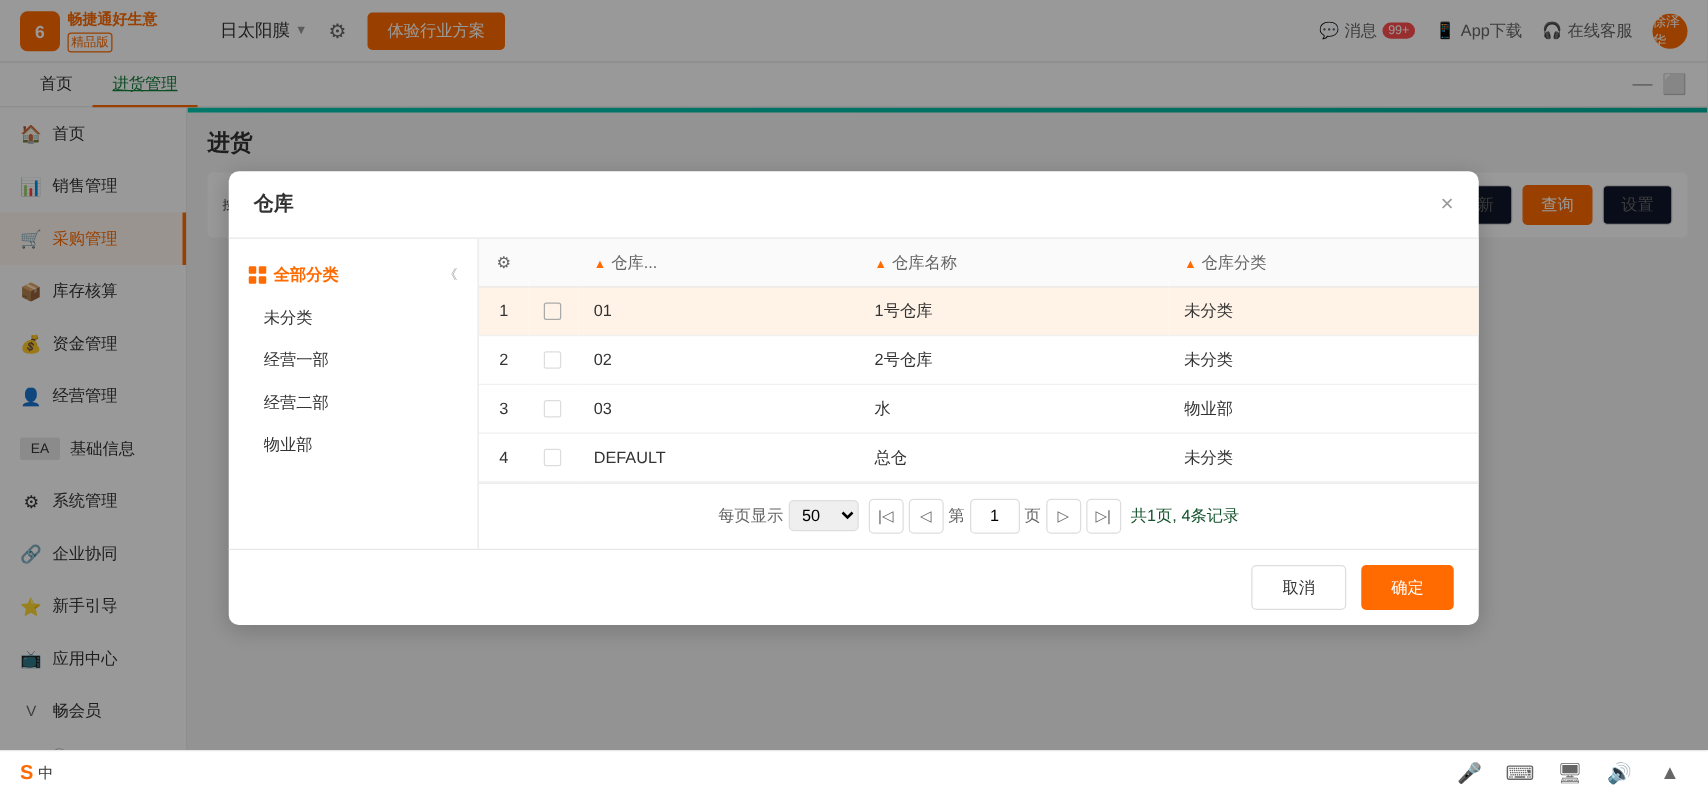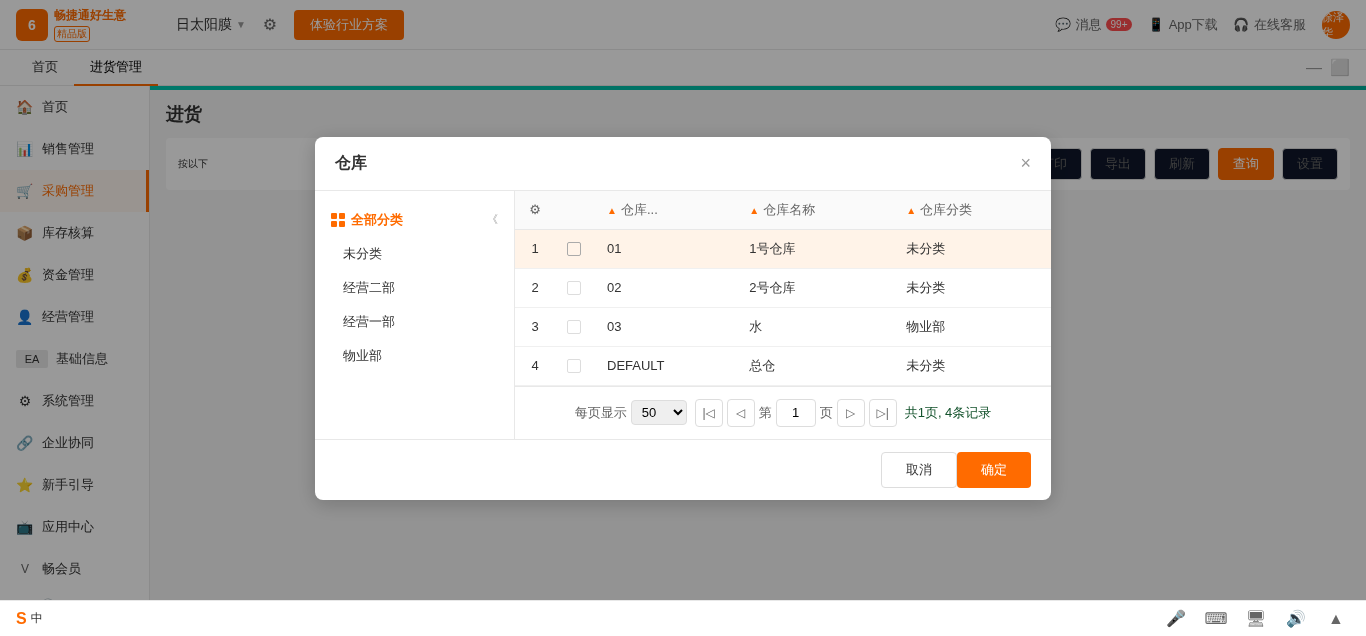--- a/index.html
+++ b/index.html
@@ -15,21 +15,21 @@
     .topbar-gear { width: 32px; height: 32px; display: flex; align-items: center; justify-content: center; color: #666; cursor: pointer; margin-left: 8px; font-size: 16px; }
     .topbar-trial { background: #ff6b00; color: white; border: none; border-radius: 4px; padding: 6px 16px; cursor: pointer; font-size: 13px; margin-left: 8px; }
     .topbar-right { margin-left: auto; display: flex; align-items: center; gap: 16px; }
     .topbar-right-item { display: flex; align-items: center; gap: 4px; color: #666; cursor: pointer; font-size: 13px; }
     .badge { background: #ff4d4f; color: white; border-radius: 10px; padding: 1px 5px; font-size: 10px; }
     .avatar-circle { width: 28px; height: 28px; background: #ff6b00; border-radius: 50%; display: flex; align-items: center; justify-content: center; color: white; font-size: 12px; }
 
     
     .navtabs { height: 36px; background: #fff; border-bottom: 1px solid #e8e8e8; display: flex; align-items: center; padding: 0 16px; gap: 0; }
     .navtab { padding: 8px 16px; cursor: pointer; color: #333; font-size: 13px; border-bottom: 2px solid transparent; }
-    .navtab.active { color: #000000; border-bottom-color: #ff6b00; }
+    .navtab.active { color: #15803d; border-bottom-color: #ff6b00; text-decoration: underline; }
 
     
     .layout { display: flex; height: calc(636px - 86px); }
 
     
     .sidebar { width: 150px; background: #fff; border-right: 1px solid #e8e8e8; overflow-y: auto; flex-shrink: 0; }
     .sidebar-item { display: flex; align-items: center; gap: 8px; padding: 12px 16px; cursor: pointer; color: #333; font-size: 13px; }
     .sidebar-item.active { background: #fff7f0; color: #ff6b00; border-right: 3px solid #ff6b00; }
     .sidebar-icon { width: 18px; height: 18px; display: flex; align-items: center; justify-content: center; font-size: 14px; }
 
@@ -42,21 +42,21 @@
     
     .toolbar { display: flex; align-items: center; gap: 8px; margin-bottom: 12px; background: #fff; padding: 10px 12px; border-radius: 4px; }
     .btn { border-radius: 4px; padding: 6px 14px; cursor: pointer; font-size: 13px; border: 1px solid #ddd; background: #fff; color: #333; }
     .btn-orange { background: #ff6b00; color: white; border-color: #ff6b00; }
     .btn-outline { background: #0f172a; color: #666; border: 1px solid #ddd; }
 
     
     .overlay { position: fixed; top: 0; left: 0; width: 100%; height: 100%; background: rgba(0,0,0,0.4); z-index: 100; display: flex; align-items: center; justify-content: center; }
 
     
-    .dialog { background: #fff; border-radius: 8px; width: 736px; max-height: 560px; display: flex; flex-direction: column; box-shadow: 0 4px 20px rgba(0,0,0,0.2); }
+    .dialog { background: #fff; border-radius: 8px; width: 1000px; max-height: 560px; display: flex; flex-direction: column; box-shadow: 0 4px 20px rgba(0,0,0,0.2); }
     .dialog-header { display: flex; align-items: center; justify-content: space-between; padding: 16px 20px; border-bottom: 1px solid #e8e8e8; }
     .dialog-title { font-size: 16px; font-weight: bold; color: #333; }
     .dialog-close { cursor: pointer; color: #999; font-size: 18px; }
     .dialog-body { display: flex; flex: 1; overflow: hidden; }
 
     
     .dialog-sidebar { width: 200px; border-right: 1px solid #e8e8e8; padding: 12px 0; flex-shrink: 0; }
     .dsidebar-header { display: flex; align-items: center; gap: 6px; padding: 8px 16px; cursor: pointer; }
     .dsidebar-active { color: #ff6b00; font-weight: bold; }
     .dsidebar-item { padding: 8px 16px 8px 28px; cursor: pointer; color: #333; font-size: 13px; }
@@ -87,21 +87,21 @@
     
     .dialog-pagination { padding: 12px 16px; border-top: 1px solid #e8e8e8; display: flex; align-items: center; justify-content: center; gap: 8px; color: #666; font-size: 13px; }
     .page-size-select { display: flex; align-items: center; gap: 4px; }
     .page-size-select select { border: 1px solid #ddd; border-radius: 4px; padding: 3px 6px; font-size: 13px; }
     .page-nav { display: flex; align-items: center; gap: 4px; }
     .page-btn { width: 28px; height: 28px; border: 1px solid #ddd; border-radius: 4px; display: flex; align-items: center; justify-content: center; cursor: pointer; background: #fff; color: #666; font-size: 12px; }
     .page-input { width: 40px; height: 28px; border: 1px solid #ddd; border-radius: 4px; text-align: center; font-size: 13px; }
     .page-info { color: #14532d; }
 
     
-    .dialog-footer { padding: 12px 20px; border-top: 1px solid #e8e8e8; display: flex; justify-content: flex-end; }
+    .dialog-footer { padding: 12px 20px; border-top: 1px solid #e8e8e8; display: flex; justify-content: flex-end; gap: 12px; }
     .btn-cancel { background: #fff; color: #333; border: 1px solid #ddd; border-radius: 4px; padding: 8px 24px; cursor: pointer; font-size: 13px; }
     .btn-confirm { background: #ff6b00; color: white; border: none; border-radius: 4px; padding: 8px 24px; cursor: pointer; font-size: 13px; }
 
     
     .bottombar { position: fixed; bottom: 0; left: 0; width: 100%; height: 36px; background: #fff; border-top: 1px solid #e8e8e8; display: flex; align-items: center; justify-content: flex-end; padding: 0 16px; gap: 12px; z-index: 200; }
     .bottombar-icon { width: 28px; height: 28px; display: flex; align-items: center; justify-content: center; color: #666; font-size: 16px; cursor: pointer; }
   </style>
 </head>
 <body>
 
@@ -246,24 +246,24 @@
             <span style="background:#ff6b00;border-radius:1px;"></span>
             <span style="background:#ff6b00;border-radius:1px;"></span>
           </span>
           <span class="dsidebar-active">全部分类</span>
           <span style="margin-left:auto;color:#999;font-size:11px;">《</span>
         </div>
         <div class="dsidebar-item">
           <span>未分类</span>
         </div>
         <div class="dsidebar-item">
+          <span>经营一部</span>
+        </div>
+        <div class="dsidebar-item">
           <span>经营二部</span>
-        </div>
-        <div class="dsidebar-item">
-          <span>经营一部</span>
         </div>
         <div class="dsidebar-item">
           <span>物业部</span>
         </div>
       </div>
 
       <div class="dialog-content">
 
 
         <div class="dialog-table">

